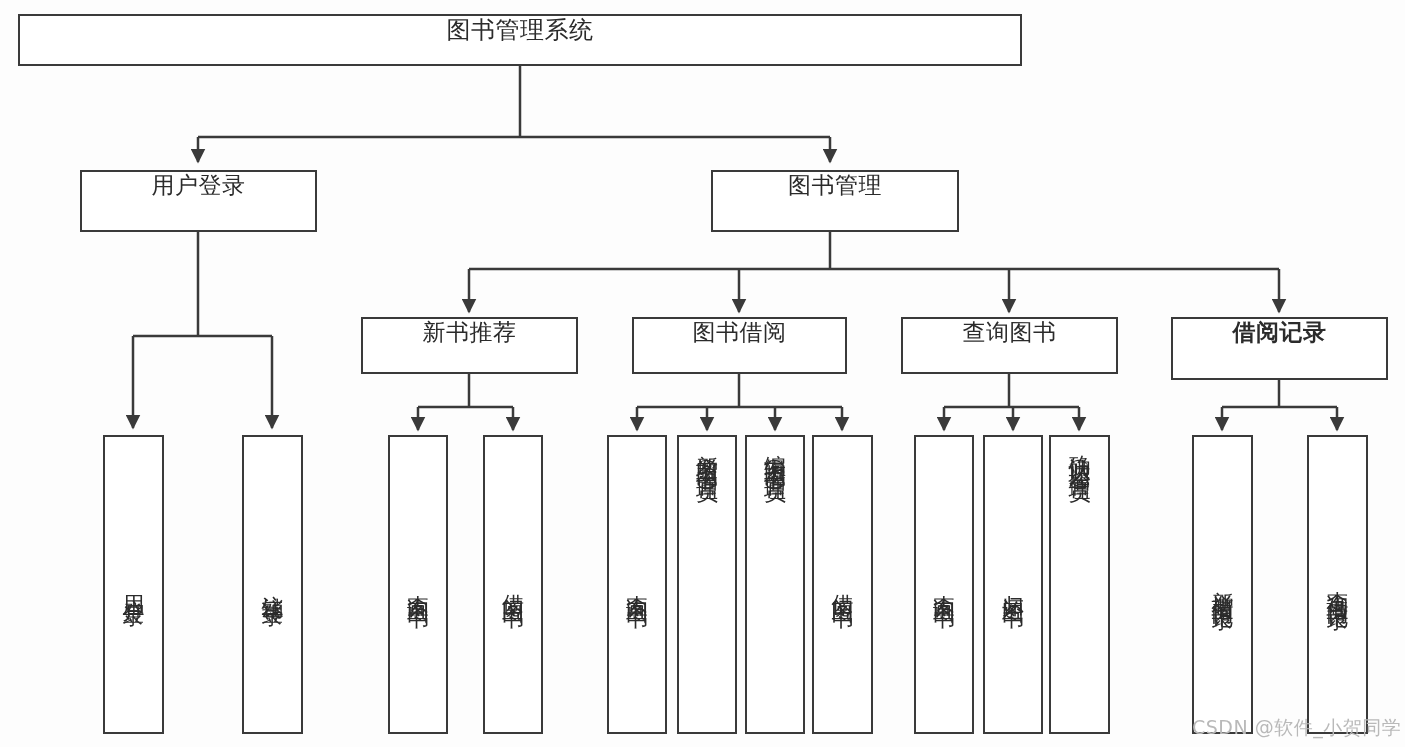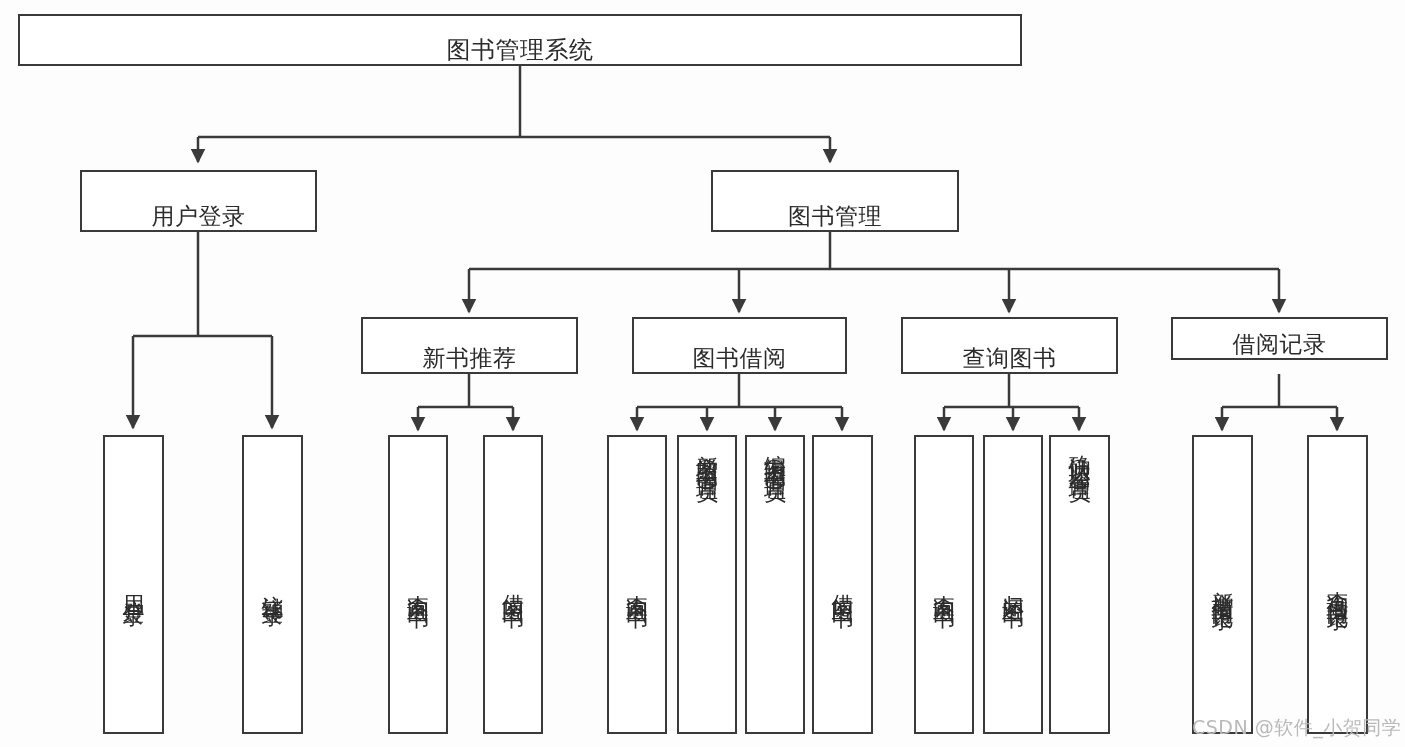--- a/index.html
+++ b/index.html
@@ -19,21 +19,21 @@
     position: absolute;
     left: 0; top: 0;
     width: 1405px; height: 747px;
     pointer-events: none;
   }
   .node {
     position: absolute;
     border: 2.5px solid #3a3a3a;
     background: #ffffff;
     display: flex;
-    align-items: flex-end;
+    align-items: flex-start;
     justify-content: center;
     color: #2b2b2b;
   }
   .node .label {
     line-height: 1.18;
     letter-spacing: 0.5px;
     white-space: nowrap;
   }
   .node.horiz .label {
     writing-mode: horizontal-tb;
@@ -130,21 +130,21 @@
 
   <div class="node horiz" style="left:632px; top:317px; width:215px; height:57px;">
     <span class="label">图书借阅</span>
   </div>
   <div class="node horiz" style="left:361px; top:317px; width:217px; height:57px;">
     <span class="label">新书推荐</span>
   </div>
   <div class="node horiz" style="left:901px; top:317px; width:217px; height:57px;">
     <span class="label">查询图书</span>
   </div>
-  <div class="node horiz" style="left:1171px; top:317px; width:217px; height:43px;">
+  <div class="node horiz" style="left:1171px; top:317px; width:217px; height:63px;font-weight:bold;">
     <span class="label">借阅记录</span>
   </div>
 
   <div class="node vert center" style="left:103px; top:435px; width:61px; height:299px;">
     <span class="label">用户登录</span>
   </div>
   <div class="node vert center" style="left:242px; top:435px; width:61px; height:299px;">
     <span class="label">注销登录</span>
   </div>
 

